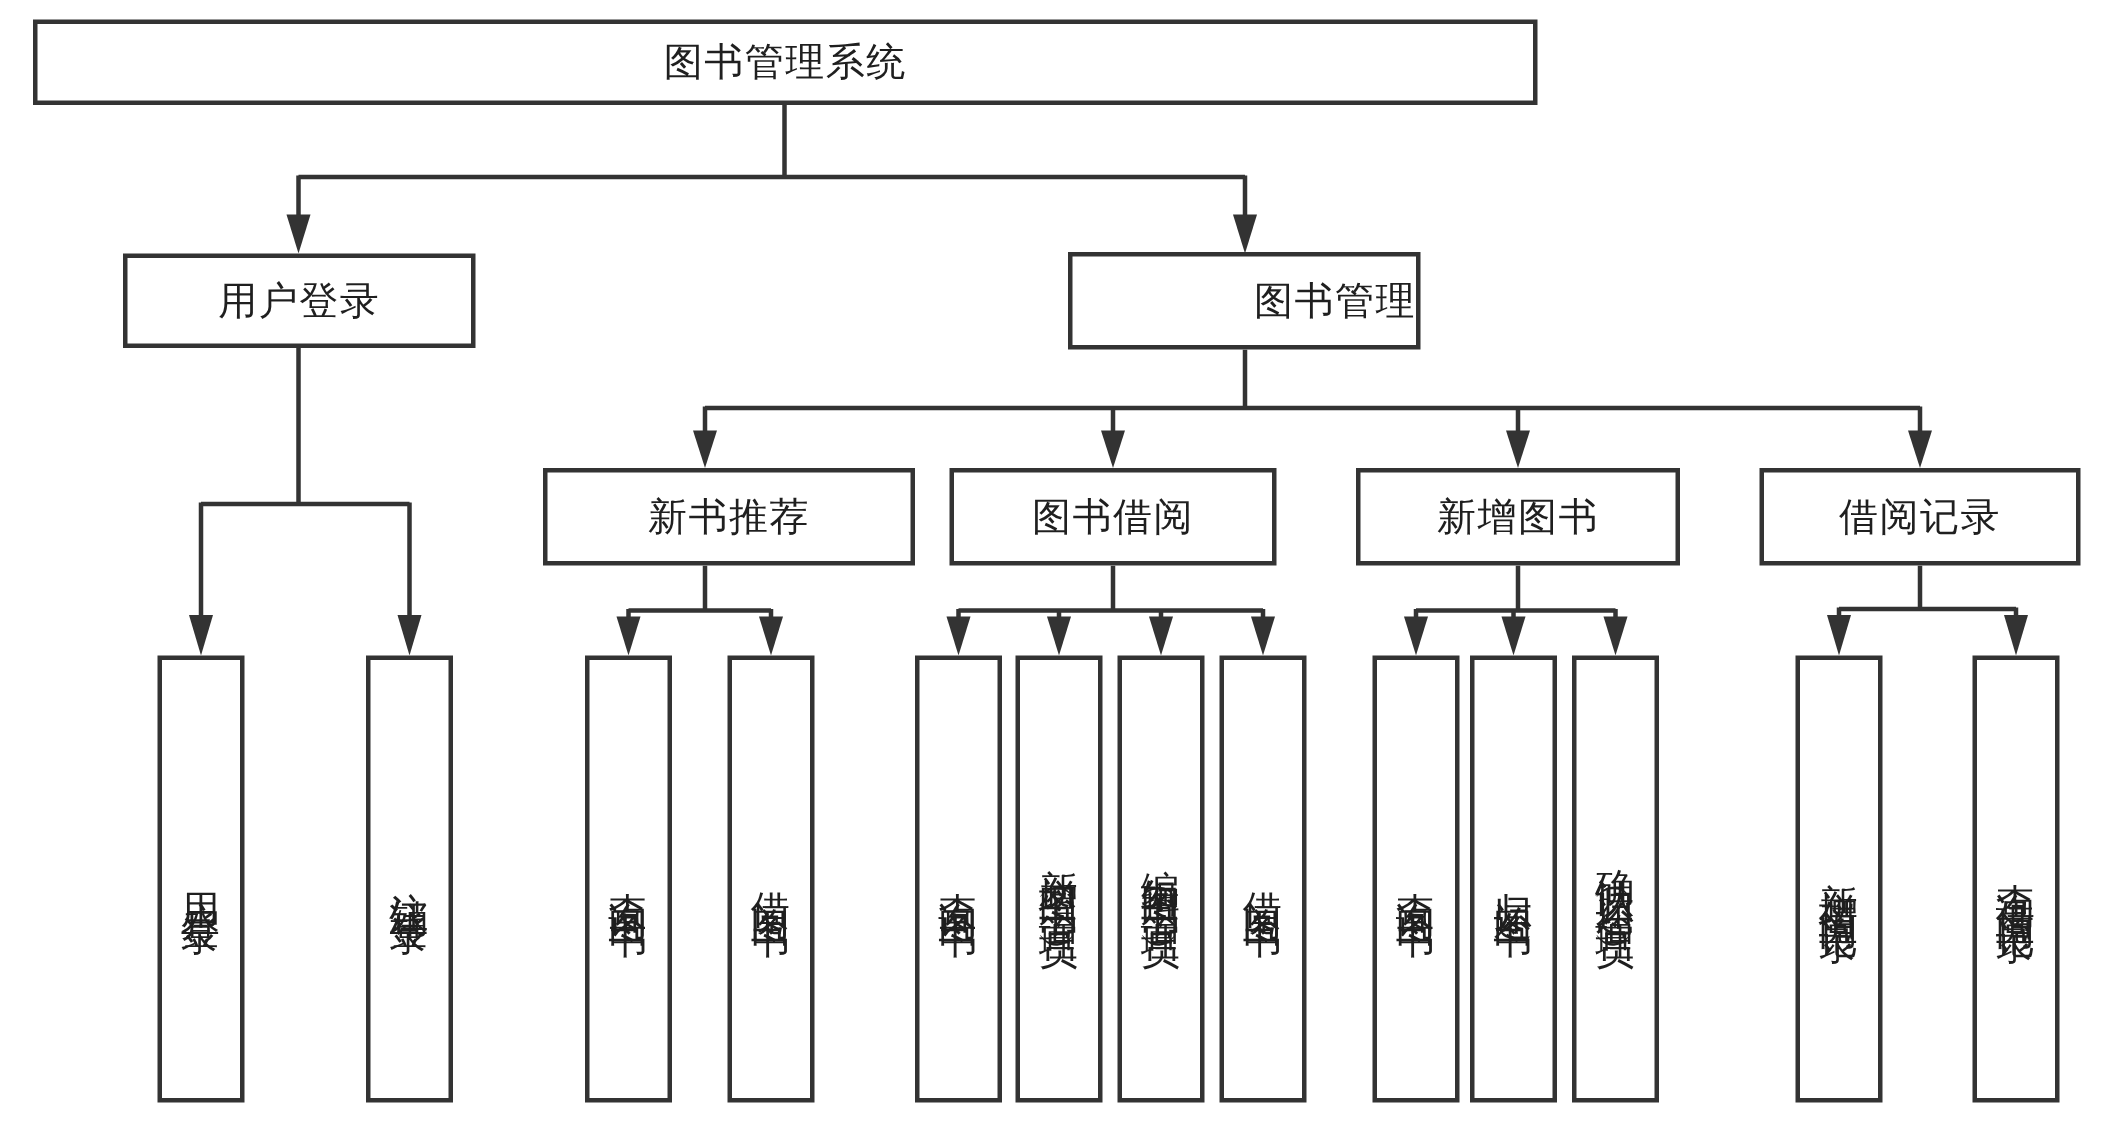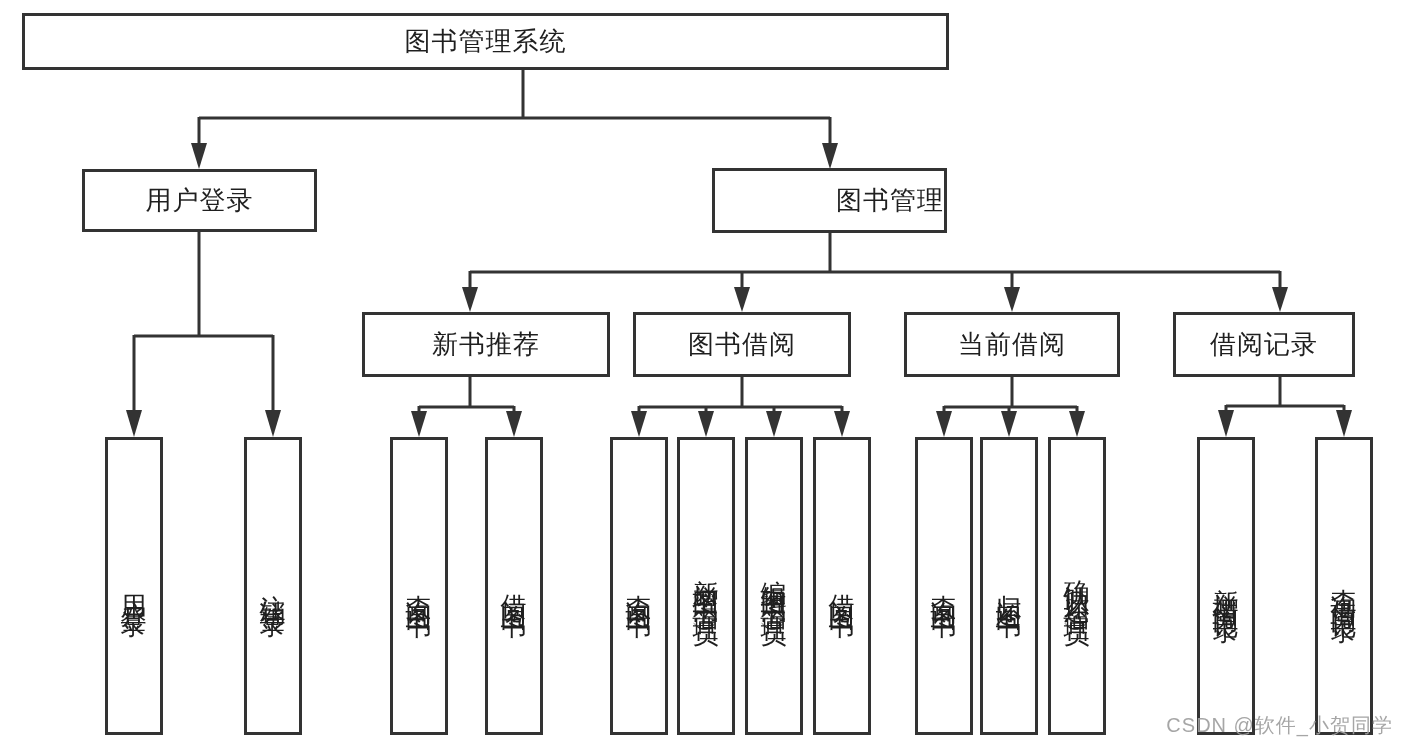--- a/index.html
+++ b/index.html
@@ -101,41 +101,41 @@
       <polygon points="766,411 782,411 774,437"></polygon>
       <polygon points="834,411 850,411 842,437"></polygon>
       <polygon points="936,411 952,411 944,437"></polygon>
       <polygon points="1001,411 1017,411 1009,437"></polygon>
       <polygon points="1069,411 1085,411 1077,437"></polygon>
       <polygon points="1218,410 1234,410 1226,437"></polygon>
       <polygon points="1336,410 1352,410 1344,437"></polygon>
     </g>
   </svg>
 
-  <div class="node hbox" style="left:22px; top:13px; width:927px; height:57px;">
+  <div class="node hbox" style="left:22px; top:13px; width:1003px; height:57px;">
     <span>图书管理系统</span>
   </div>
 
   <div class="node hbox" style="left:82px; top:169px; width:235px; height:63px;">
     <span>用户登录</span>
   </div>
   <div class="node hbox" style="left:712px; top:168px; width:235px; height:65px;justify-content:flex-end;">
     <span>图书管理</span>
   </div>
 
   <div class="node hbox" style="left:362px; top:312px; width:248px; height:65px;">
     <span>新书推荐</span>
   </div>
   <div class="node hbox" style="left:633px; top:312px; width:218px; height:65px;">
     <span>图书借阅</span>
   </div>
   <div class="node hbox" style="left:904px; top:312px; width:216px; height:65px;">
-    <span>当前借阅</span>
+    <span>新增图书</span>
   </div>
-  <div class="node hbox" style="left:1173px; top:312px; width:182px; height:65px;">
+  <div class="node hbox" style="left:1173px; top:312px; width:214px; height:65px;">
     <span>借阅记录</span>
   </div>
 
   <div class="node leaf" style="left:105px;">
     <span>用户登录</span>
   </div>
   <div class="node leaf" style="left:244px;">
     <span>注销登录</span>
   </div>
 
@@ -169,15 +169,14 @@
     <span>确认归还（管理员）</span>
   </div>
 
   <div class="node leaf" style="left:1197px;">
     <span>新增借阅记录</span>
   </div>
   <div class="node leaf" style="left:1315px;">
     <span>查询借阅记录</span>
   </div>
 
-  <div class="watermark">CSDN @软件_小贺同学</div>
 
 </div>
 
 </body></html>

